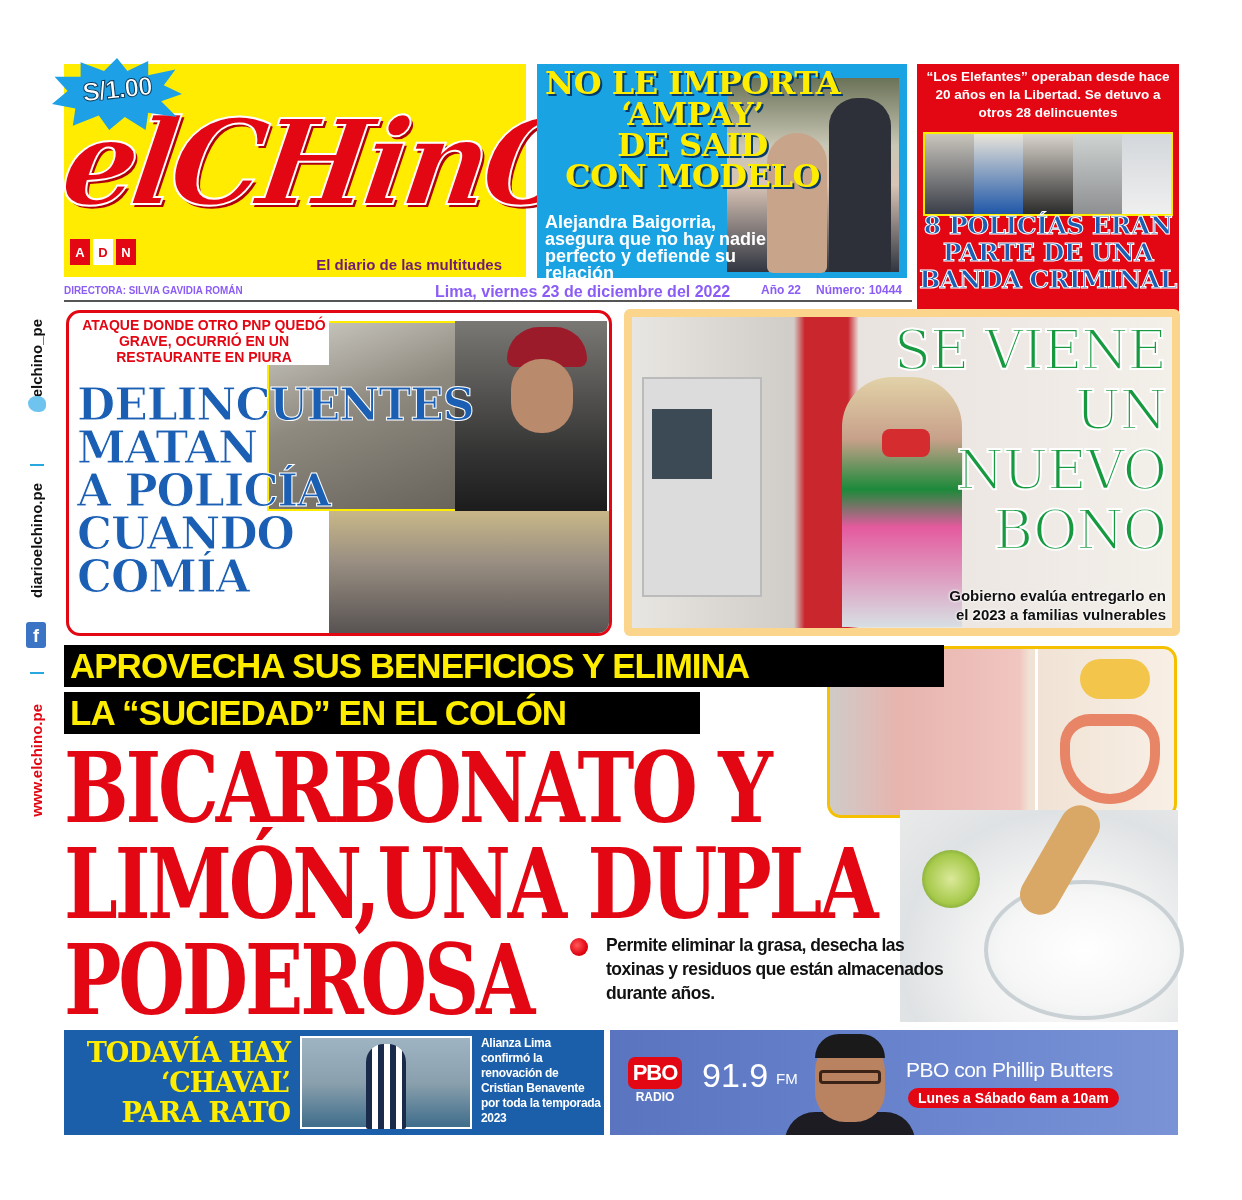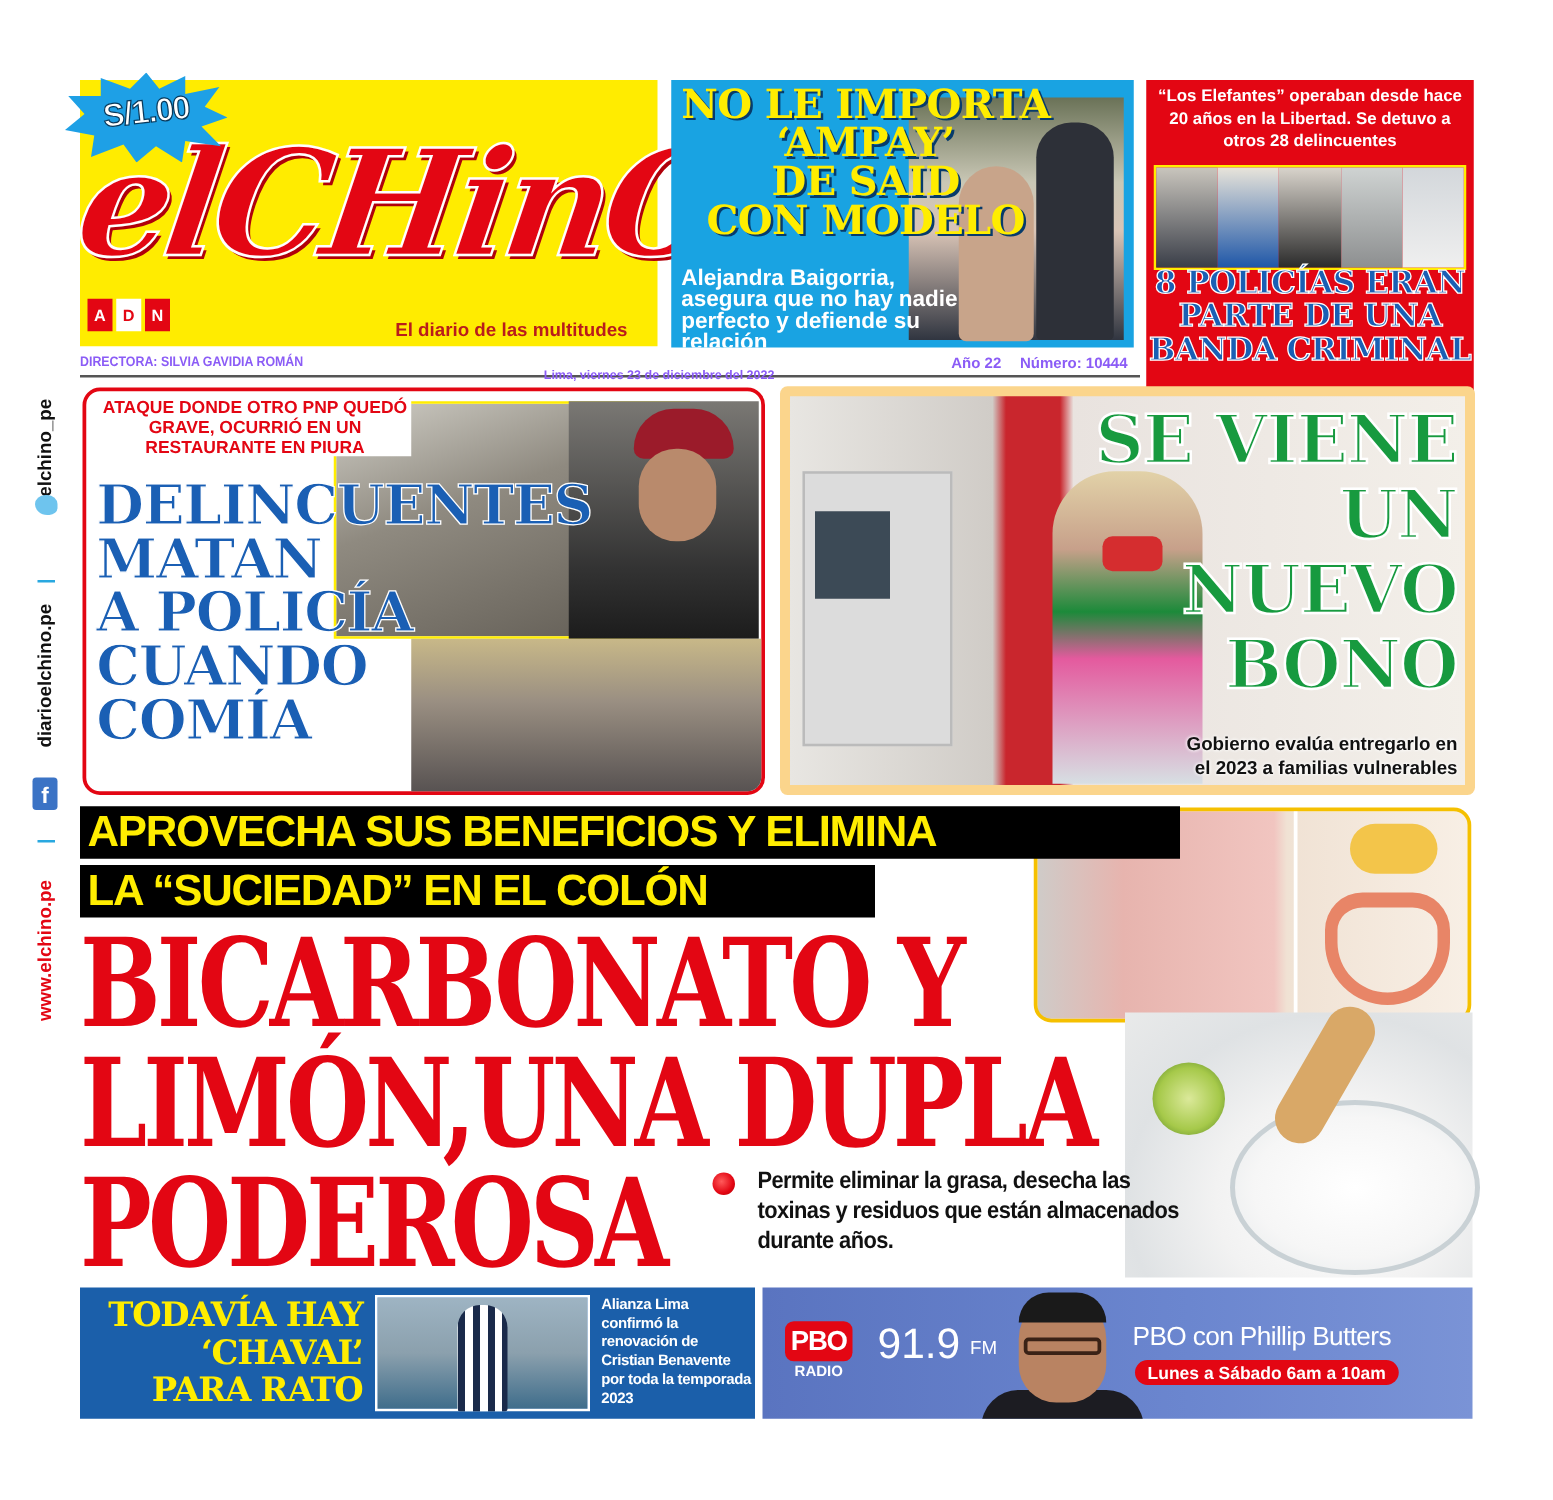--- a/index.html
+++ b/index.html
@@ -15,25 +15,25 @@
   .side-sep { position: absolute; left: 12px; width: 14px; height: 2px; background: #29a8e0; }
 
   
   .masthead { left: 64px; top: 64px; width: 462px; height: 213px; background: #ffec00; overflow: visible; }
   .logo-text { position: absolute; left: 0; top: 40px; width: 462px; text-align: center; font-family: "DejaVu Serif", serif; font-style: italic; font-weight: bold; font-size: 118px; color: #e30613; letter-spacing: -6px; -webkit-text-stroke: 2px #ffffff; text-shadow: 3px 3px 0 #b0000a; line-height: 1; transform: skewX(-8deg); }
   .price-burst { position: absolute; left: -12px; top: -6px; width: 130px; height: 72px; background: #1ea0e6; clip-path: polygon(50% 0%,58% 18%,74% 4%,74% 24%,95% 16%,86% 38%,100% 50%,84% 60%,96% 82%,74% 76%,72% 100%,56% 82%,44% 100%,36% 80%,16% 94%,18% 70%,0% 64%,12% 46%,2% 26%,22% 26%,22% 6%,40% 18%); }
   .price-text { position: absolute; left: 0; top: 16px; width: 130px; text-align: center; font-size: 26px; font-weight: bold; color: #fff; -webkit-text-stroke: 1px #08385a; transform: rotate(-6deg); letter-spacing: -1px; }
   .adn-logo { position: absolute; left: 6px; top: 175px; display: flex; gap: 3px; }
   .adn-box { width: 20px; height: 26px; background: #e30613; color: #fff; font-size: 13px; font-weight: bold; display: flex; align-items: center; justify-content: center; }
   .adn-box.mid { background: #fff; color: #e30613; }
-  .tagline { position: absolute; right: 24px; bottom: 4px; font-size: 15px; font-weight: bold; color: #b91c1c; }
+  .tagline { position: absolute; right: 24px; bottom: 4px; font-size: 15px; font-weight: bold; color: #701a75; }
 
   .meta-bar { left: 64px; top: 280px; width: 848px; height: 22px; border-bottom: 2px solid #555; font-size: 12px; font-weight: bold; color: #8b5cf6; }
   .meta-director { position: absolute; left: 0; top: 4px; font-family: "Liberation Sans", sans-serif; font-size: 11px; transform: scaleX(0.9); transform-origin: left; }
-  .meta-date { position: absolute; left: 332px; top: 15px; font-size: 10px; padding-left: 39px; }
+  .meta-date { position: absolute; left: 332px; top: 3px; font-size: 16px; padding-left: 39px; }
   .meta-year { position: absolute; left: 697px; top: 3px; }
   .meta-number { position: absolute; left: 752px; top: 3px; }
 
   
   .blue-box { left: 537px; top: 64px; width: 370px; height: 214px; background: #19a3e2; overflow: hidden; }
   .photo-couple { position: absolute; left: 190px; top: 14px; width: 172px; height: 194px; background: linear-gradient(180deg,#6a7257 0%,#c9c7b5 35%,#d9c4b6 55%,#303540 100%); }
   .photo-couple .fig1 { position: absolute; left: 40px; top: 55px; width: 60px; height: 140px; border-radius: 30px 30px 6px 6px; background: #c8a48a; }
   .photo-couple .fig2 { position: absolute; left: 102px; top: 20px; width: 62px; height: 174px; border-radius: 28px 28px 4px 4px; background: #2d3038; }
   .blue-headline { position: absolute; left: 8px; top: 4px; font-family: "DejaVu Serif", serif; font-weight: bold; font-size: 32px; line-height: 31px; color: #ffed00; text-shadow: 2px 2px 0 #073b6b; letter-spacing: -0.5px; text-align: center; }
   .blue-sub { position: absolute; left: 8px; top: 150px; width: 230px; font-size: 18px; font-weight: bold; line-height: 17px; color: #fff; }
@@ -53,21 +53,21 @@
   .police-photo3 { position: absolute; left: 260px; top: 198px; width: 284px; height: 125px; background: linear-gradient(180deg,#c8b888 0%,#9a8f82 40%,#555050 100%); }
   .police-kicker { position: absolute; left: 10px; top: 4px; width: 250px; text-align: center; font-size: 14px; font-weight: bold; line-height: 16px; color: #e30613; background: #fff; padding: 0 2px; z-index: 2; }
   .police-headline { position: absolute; left: 8px; top: 70px; font-family: "DejaVu Serif", serif; font-weight: bold; font-size: 44px; line-height: 43px; color: #1a5fb4; -webkit-text-stroke: 1px #fff; letter-spacing: -1px; z-index: 2; }
 
   .bono-box { left: 624px; top: 309px; width: 556px; height: 327px; background: #fbd58c; border-radius: 6px; padding: 8px; }
   .bono-inner { position: relative; width: 100%; height: 100%; background: linear-gradient(90deg,#e8e6e2 0%,#d0ccc7 30%,#c9262d 32%,#c9262d 40%,#e9e3df 42%,#f3efe9 100%); overflow: hidden; }
   .bono-atm { position: absolute; left: 10px; top: 60px; width: 120px; height: 220px; background: #dcdcdc; border: 2px solid #bbb; }
   .bono-atm .screen { position: absolute; left: 8px; top: 30px; width: 60px; height: 70px; background: #3c4a56; }
   .bono-person { position: absolute; left: 210px; top: 60px; width: 120px; height: 250px; border-radius: 50px 50px 0 0; background: linear-gradient(180deg,#e2d2a8 0%,#c7a08a 25%,#1c8a3a 45%,#e45a9e 60%,#d7dfe3 100%); }
   .bono-person .mask { position: absolute; left: 40px; top: 52px; width: 48px; height: 28px; background: #d52d2f; border-radius: 8px; }
-  .bono-headline { position: absolute; right: 6px; top: 4px; text-align: right; font-family: "DejaVu Serif", serif; font-weight: bold; font-size: 54px; line-height: 60px; color: #179a3f; -webkit-text-stroke: 2px #fff; letter-spacing: -1px; }
+  .bono-headline { position: absolute; right: 6px; top: 4px; text-align: right; font-family: "DejaVu Serif", serif; font-weight: normal; font-size: 54px; line-height: 60px; color: #179a3f; -webkit-text-stroke: 2px #fff; letter-spacing: -1px; }
   .bono-sub { position: absolute; right: 6px; bottom: 4px; text-align: right; font-size: 15px; font-weight: bold; line-height: 19px; color: #111; text-shadow: 0 0 3px #fff, 0 0 3px #fff; }
 
   
   .kicker-line { left: 64px; height: 42px; background: #000; color: #ffed00; font-weight: bold; font-size: 35px; line-height: 42px; padding: 0 6px; letter-spacing: -1px; white-space: nowrap; transform-origin: left; }
   .kicker1 { top: 645px; width: 880px; }
   .kicker2 { top: 692px; width: 636px; }
 
   .colon-photo { left: 827px; top: 646px; width: 350px; height: 172px; border: 3px solid #f5c000; border-radius: 14px; background: linear-gradient(90deg,#cfcbc8 0%,#e7b4ae 20%,#f1c5c0 55%,#f0e2d4 58%,#f8efe5 100%); overflow: hidden; }
   .colon-photo .divider { position: absolute; left: 205px; top: 0; width: 3px; height: 100%; background: #fff; }
   .colon-photo .organ { position: absolute; left: 230px; top: 65px; width: 100px; height: 90px; border: 10px solid #e88567; border-radius: 30px 30px 50px 50px; border-top-width: 12px; }

